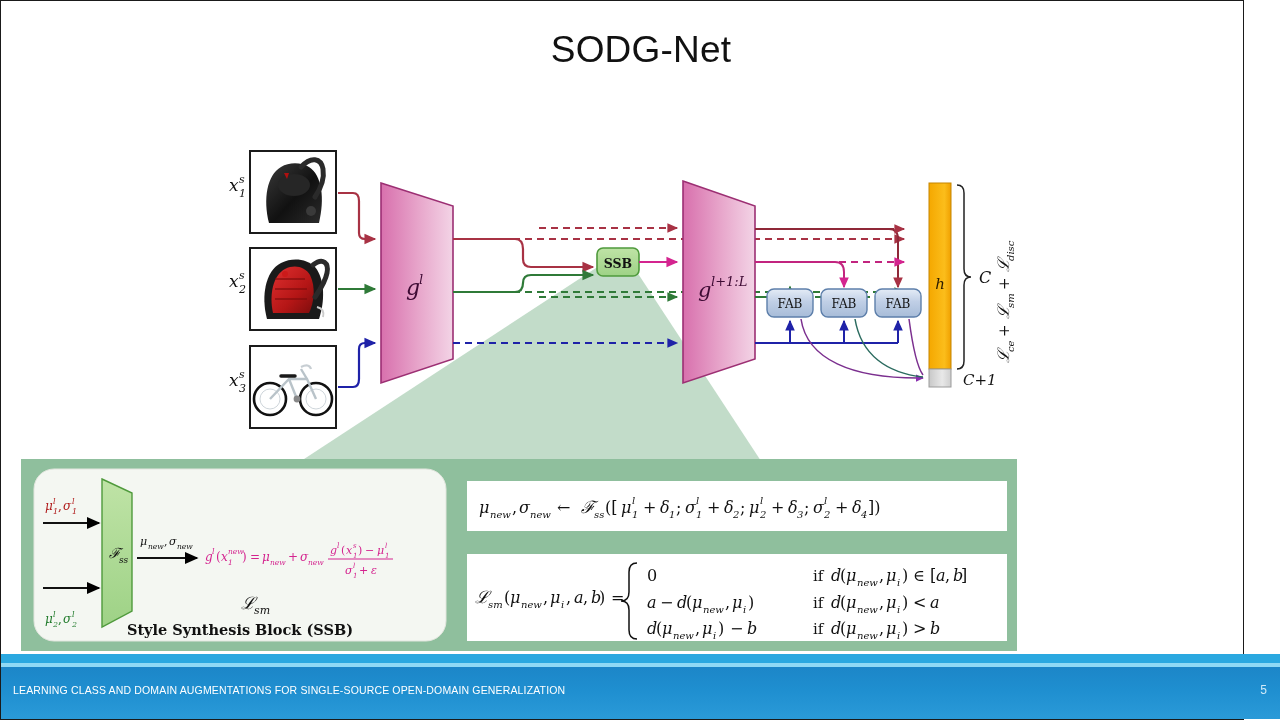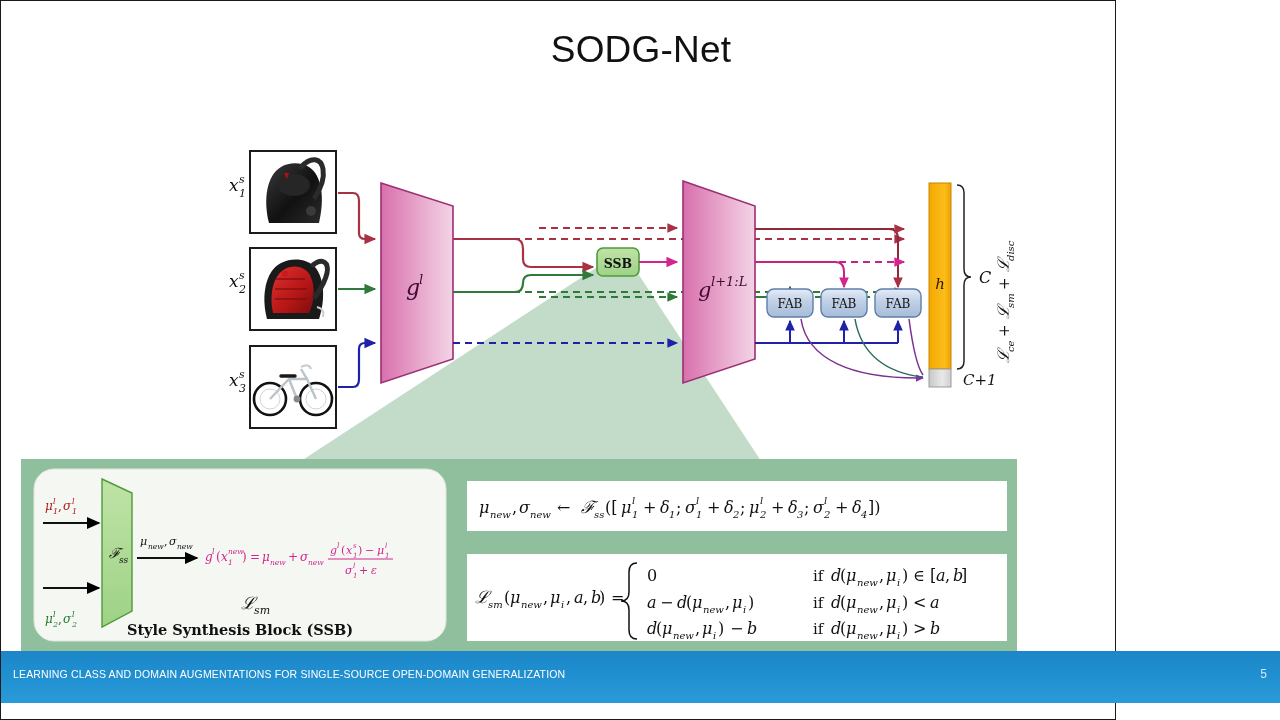--- a/index.html
+++ b/index.html
@@ -2,21 +2,21 @@
 <html><head>
 <meta charset="utf-8">
 <style>
   html,body{margin:0;padding:0;}
   body{
     width:1280px;height:720px;overflow:hidden;
     background:#ffffff;
     font-family:"Liberation Sans", sans-serif;
   }
   #slide{
-    position:relative;width:1116px;height:720px;
+    position:relative;width:1244px;height:720px;
     background:#ffffff;
     border:1px solid #1a1a1a;
     box-sizing:border-box;
   }
   
   #title{
     position:absolute;left:0;top:28px;width:1280px;
     text-align:center;
     font-size:37px;color:#111111;letter-spacing:.2px;
     font-family:"Liberation Sans", sans-serif;
@@ -29,21 +29,21 @@
   
   #footer-stripe{
     position:absolute;left:0;bottom:56px;width:1280px;height:9px;
     background:#2aa8e0;
   }
   #footer-stripe2{
     position:absolute;left:0;bottom:52px;width:1280px;height:4px;
     background:#8fd9f5;
   }
   #footer{
-    position:absolute;left:0;bottom:16px;width:1280px;height:52px;
+    position:absolute;left:0;bottom:0;width:1280px;height:52px;
     background:linear-gradient(180deg,#1c86c8 0%,#1f8fd0 45%,#2a9ad8 100%);
   }
   #footer-text{
     position:absolute;left:12px;top:17px;
     color:#ffffff;font-size:10.5px;letter-spacing:.15px;
     font-family:"Liberation Sans", sans-serif;
     white-space:nowrap;
   }
   #footer-page{
     position:absolute;right:14px;top:16px;

